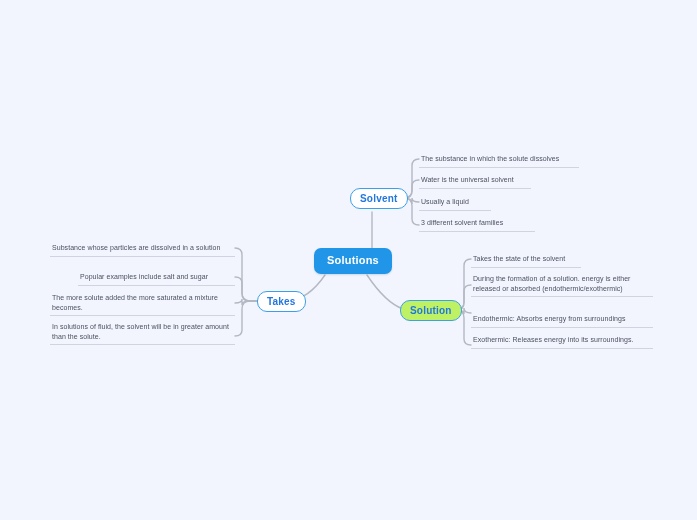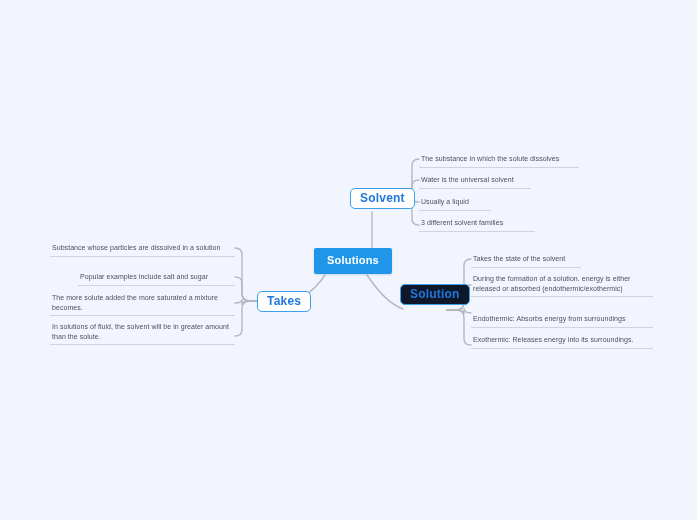--- a/index.html
+++ b/index.html
@@ -35,35 +35,35 @@
     box-sizing: border-box;
     white-space: nowrap;
   }
   
   .root-node {
     background: #2196e8;
     color: #ffffff;
     font-size: 11px;
     font-weight: bold;
     letter-spacing: 0.2px;
-    border-radius: 2px;
+    border-radius: 7px;
     padding: 6px 13px 7px 13px;
     line-height: 13px;
     text-align: center;
     box-shadow: 0 1px 2px rgba(30,90,150,0.18);
   }
   
   .branch-node {
     background: #ffffff;
     color: #2277dd;
-    font-size: 12px;
+    font-size: 10px;
     font-weight: bold;
     letter-spacing: 0.2px;
     border: 1.4px solid #3ba0ea;
-    border-radius: 5px;
+    border-radius: 10px;
     padding: 5px 9px 5px 9px;
     line-height: 9px;
     text-align: center;
   }
   
   .leaf {
     position: absolute;
     box-sizing: border-box;
     font-size: 7px;
     line-height: 9.5px;
@@ -119,20 +119,20 @@
   <div class="leaf right" style="left: 419px; top: 195px; width: 72px; color: rgb(74, 81, 96); border-bottom-color: rgb(207, 212, 224);">Usually a liquid</div>
   <div class="leaf right" style="left: 419px; top: 216px; width: 116px; color: rgb(74, 81, 96); border-bottom-color: rgb(207, 212, 224);">3 different solvent families</div>
 
   <div class="node branch-node" style="left: 257px; top: 291px; background: rgb(255, 255, 255); border-color: rgb(59, 160, 234); color: rgb(34, 119, 221);">Takes</div>
 
   <div class="leaf left" style="left: 50px; top: 241px; width: 185px; white-space: normal; color: rgb(74, 81, 96); border-bottom-color: rgb(207, 212, 224);">Substance whose particles are dissolved in a solution</div>
   <div class="leaf left" style="left: 78px; top: 270px; width: 157px; color: rgb(74, 81, 96); border-bottom-color: rgb(207, 212, 224);">Popular examples include salt and sugar</div>
   <div class="leaf left" style="left: 50px; top: 291px; width: 185px; white-space: normal; color: rgb(74, 81, 96); border-bottom-color: rgb(207, 212, 224);">The more solute added the more saturated a mixture becomes.</div>
   <div class="leaf left" style="left: 50px; top: 320px; width: 185px; white-space: normal; color: rgb(74, 81, 96); border-bottom-color: rgb(207, 212, 224);">In solutions of fluid, the solvent will be in greater amount than the solute.</div>
 
-  <div class="node branch-node" style="left: 400px; top: 284px; background: #0f172a; border-color: rgb(59, 160, 234); color: rgb(34, 119, 221);">Solution</div>
+  <div class="node branch-node" style="left: 400px; top: 300px; background: #bef264; border-color: rgb(59, 160, 234); color: rgb(34, 119, 221);">Solution</div>
 
   <div class="leaf right" style="left: 471px; top: 252px; width: 110px; color: rgb(74, 81, 96); border-bottom-color: rgb(207, 212, 224);">Takes the state of the solvent</div>
   <div class="leaf right" style="left: 471px; top: 272px; width: 182px; white-space: normal; color: rgb(74, 81, 96); border-bottom-color: rgb(207, 212, 224);">During the formation of a solution. energy is either released or absorbed (endothermic/exothermic)</div>
   <div class="leaf right" style="left: 471px; top: 312px; width: 182px; color: rgb(74, 81, 96); border-bottom-color: rgb(207, 212, 224);">Endothermic: Absorbs energy from surroundings</div>
   <div class="leaf right" style="left: 471px; top: 333px; width: 182px; white-space: normal; color: rgb(74, 81, 96); border-bottom-color: rgb(207, 212, 224);">Exothermic: Releases energy into its surroundings.</div>
 
 </div>
 
 </body></html>

